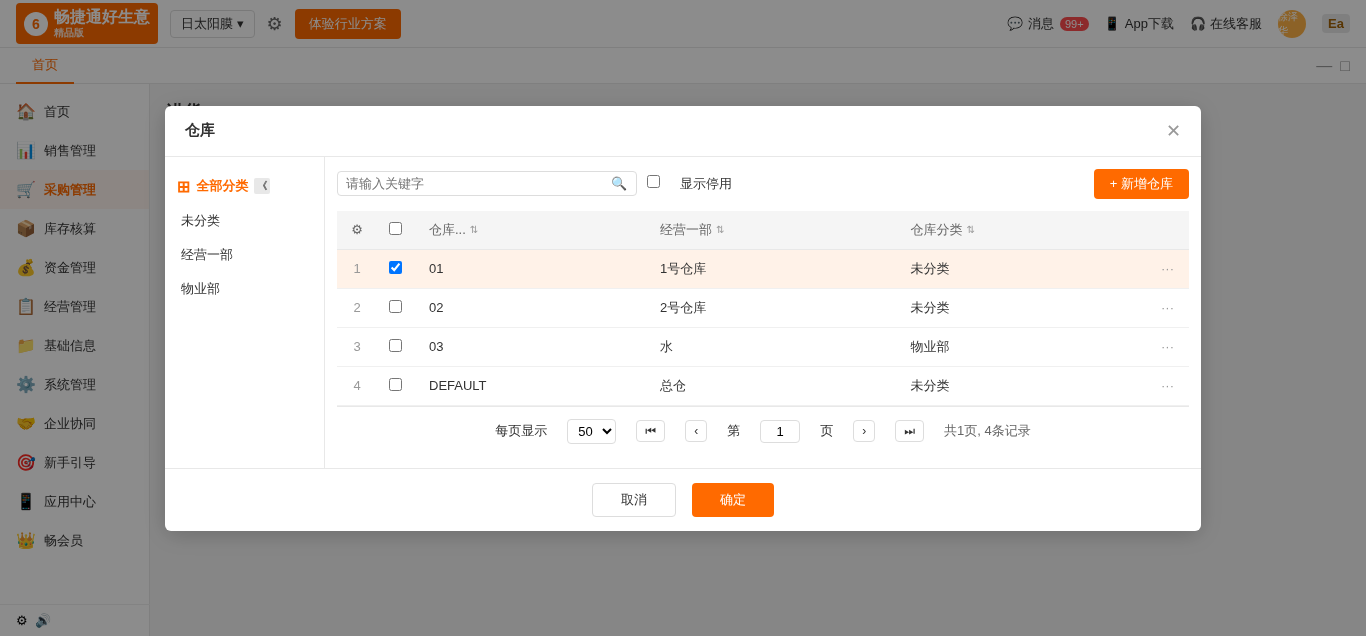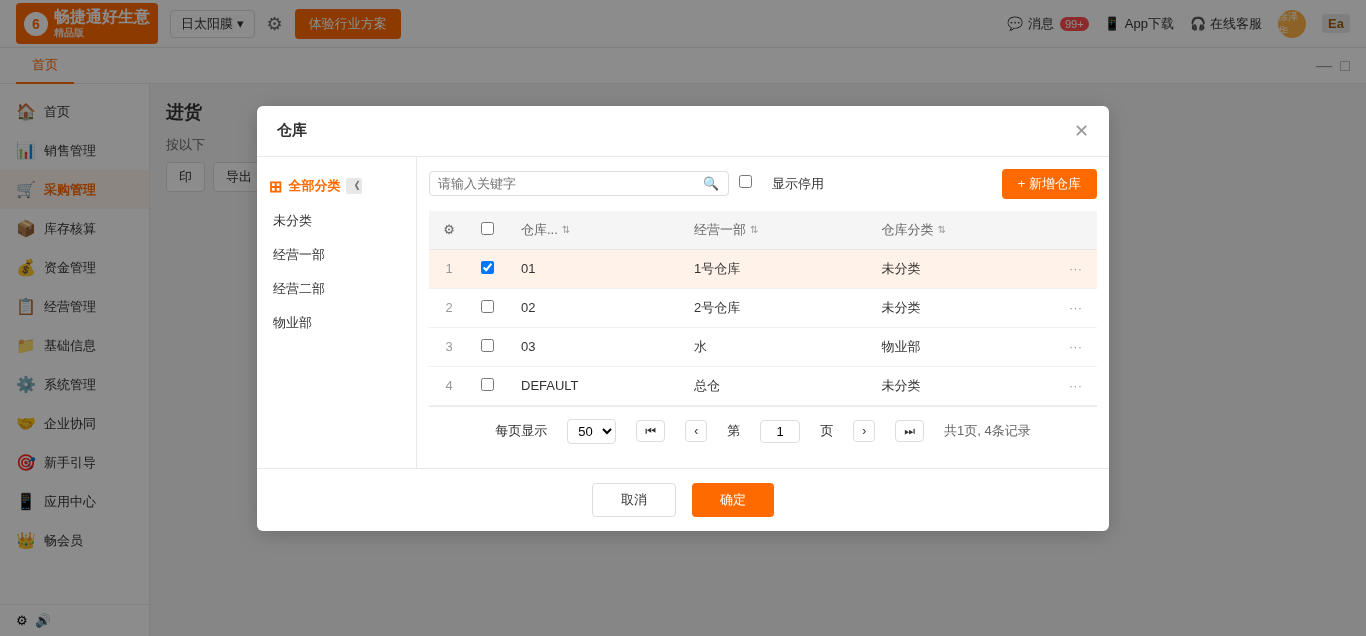--- a/index.html
+++ b/index.html
@@ -77,21 +77,21 @@
     }
     .toolbar-btn.primary { background: #ff6a00; color: #fff; border-color: #ff6a00; }
 
     
     .modal-overlay {
       position: fixed; top: 0; left: 0; width: 100%; height: 100%;
       background: rgba(0,0,0,0.45); z-index: 1000; display: flex;
       align-items: center; justify-content: center;
     }
     .modal {
-      background: #fff; border-radius: 6px; width: 852px; max-height: 580px;
+      background: #fff; border-radius: 6px; width: 1036px; max-height: 580px;
       display: flex; flex-direction: column; box-shadow: 0 4px 24px rgba(0,0,0,0.2);
     }
     .modal-header {
       display: flex; align-items: center; justify-content: space-between;
       padding: 14px 20px; border-bottom: 1px solid #e8e8e8;
     }
     .modal-title { font-size: 15px; font-weight: bold; color: #333; }
     .modal-close { cursor: pointer; color: #999; font-size: 18px; }
     .modal-body { display: flex; flex: 1; overflow: hidden; }
 
@@ -325,21 +325,20 @@
     <div class="modal-body">
 
       <div class="modal-sidebar">
         <div class="modal-sidebar-header">
           <span style="font-size:16px;">⊞</span>
           <span>全部分类</span>
           <div class="collapse-btn">《</div>
         </div>
         <div class="modal-sidebar-item">未分类</div>
         <div class="modal-sidebar-item">经营一部</div>
-        <div class="modal-sidebar-item">经营二部</div>
         <div class="modal-sidebar-item">物业部</div>
       </div>
 
       <div class="modal-main">
 
         <div class="modal-toolbar">
           <div class="search-box">
             <input class="search-input" type="text" placeholder="请输入关键字" style="">
             <span class="search-icon">🔍</span>
           </div>

